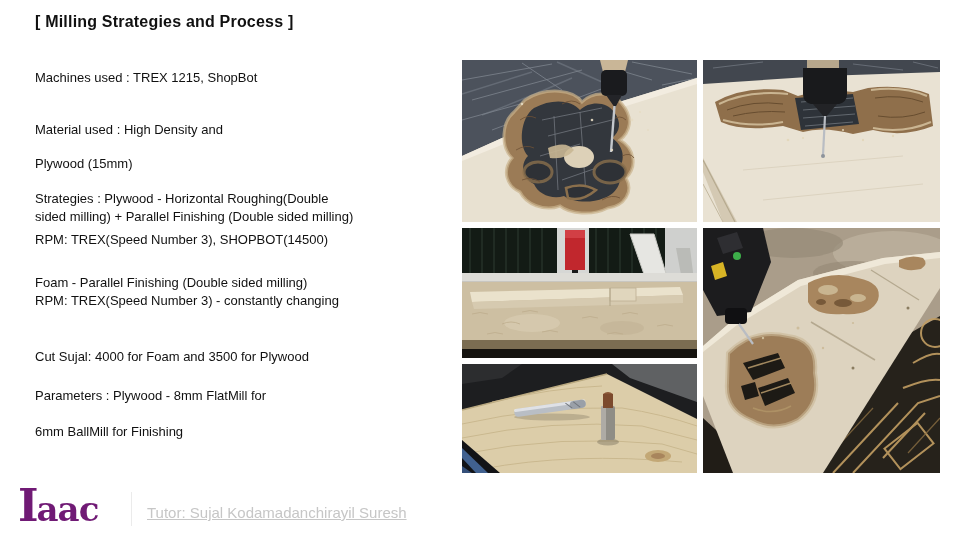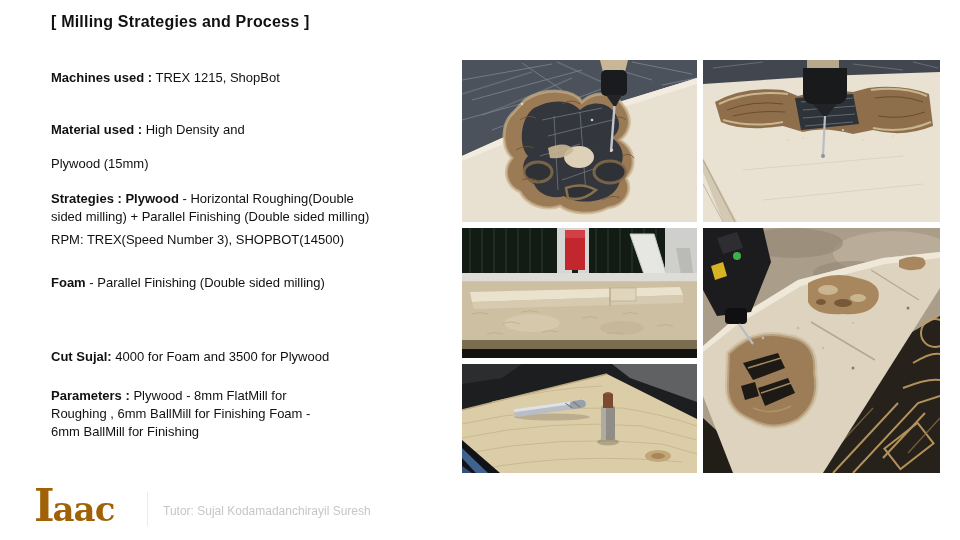--- a/index.html
+++ b/index.html
@@ -1,40 +1,40 @@
 <!DOCTYPE html>
 <html><head>
 <meta charset="utf-8">
 <style>
   html,body{margin:0;padding:0;}
   body{
     width:960px;height:540px;position:relative;overflow:hidden;
     background:#ffffff;color:#111;
     font-family:"Liberation Sans", sans-serif;
   }
-  .abs{position:absolute;margin-left:16px;}
-  .b{font-weight:bold;}
+  .abs{position:absolute;}
+  .b{font-weight:normal;}
   .title{
     left:35px;top:13px;font-size:16px;font-weight:bold;letter-spacing:0.2px;
   }
   .tb{left:35px;font-size:13px;line-height:18px;width:430px;}
   .tb.lh17{line-height:17px;}
   .photo{position:absolute;display:block;}
   .photo svg{display:block;width:100%;height:100%;}
   .logo{
-    left:18px;top:486px;color:#a16207;
+    left:18px;top:486px;color:#701a75;
     font-family:"DejaVu Serif", serif;font-weight:bold;line-height:40px;
   }
   .logo .big-i{font-size:44px;}
   .logo .rest{font-size:34px;letter-spacing:-1px;margin-left:-2px;}
   .footer-divider{
     left:131px;top:492px;width:1px;height:34px;background:#ebebeb;
   }
   .tutor{
-    left:147px;top:504px;font-size:12px;color:#c6c6c6;
+    left:147px;top:504px;font-size:15px;color:#c6c6c6;text-decoration:underline;
   }
 </style>
 </head>
 <body>
 
 <div class="abs title">[ Milling Strategies and Process ]</div>
 
 <div class="abs tb" style="top:69px">
   <span class="b">Machines used :</span><span> TREX 1215, ShopBot</span>
 </div>
@@ -48,30 +48,30 @@
 <div class="abs tb" style="top:190px">
   <span class="b">Strategies : Plywood</span><span> - Horizontal Roughing(Double</span><br>
   <span>sided milling) + Parallel Finishing  (Double sided milling)</span>
 </div>
 <div class="abs tb" style="top:231px">
   <span>RPM: TREX(Speed Number 3), SHOPBOT(14500)</span>
 </div>
 
 <div class="abs tb" style="top:274px">
   <span class="b">Foam</span><span> - Parallel Finishing (Double sided milling)</span><br>
-  <br>
+  <span>RPM: TREX(Speed Number 3) - constantly changing</span><br>
 </div>
 
 <div class="abs tb" style="top:348px">
   <span class="b">Cut Sujal:</span><span> 4000 for Foam and 3500 for Plywood</span>
 </div>
 
 <div class="abs tb" style="top:387px">
   <span class="b">Parameters :</span><span> Plywood - 8mm FlatMill for</span><br>
-  <span>Roughing , 6mm BallMill for Finishing  Foam -</span><br>
+  <br>
   <span>6mm BallMill for Finishing</span>
 </div>
 
 <div class="photo" style="left:462px;top:60px;width:235px;height:162px" title="CNC spindle milling a carved cavity in a plywood sheet">
 <svg viewBox="0 0 235 162" preserveAspectRatio="none">
   <rect width="235" height="162" fill="#4c525c"></rect>
   <g stroke="#a6adb6" stroke-width="0.8" opacity="0.55" fill="none">
     <path d="M0,20 L90,4"></path>
         <path d="M10,40 L120,10"></path>
         <path d="M0,60 L80,38"></path>

